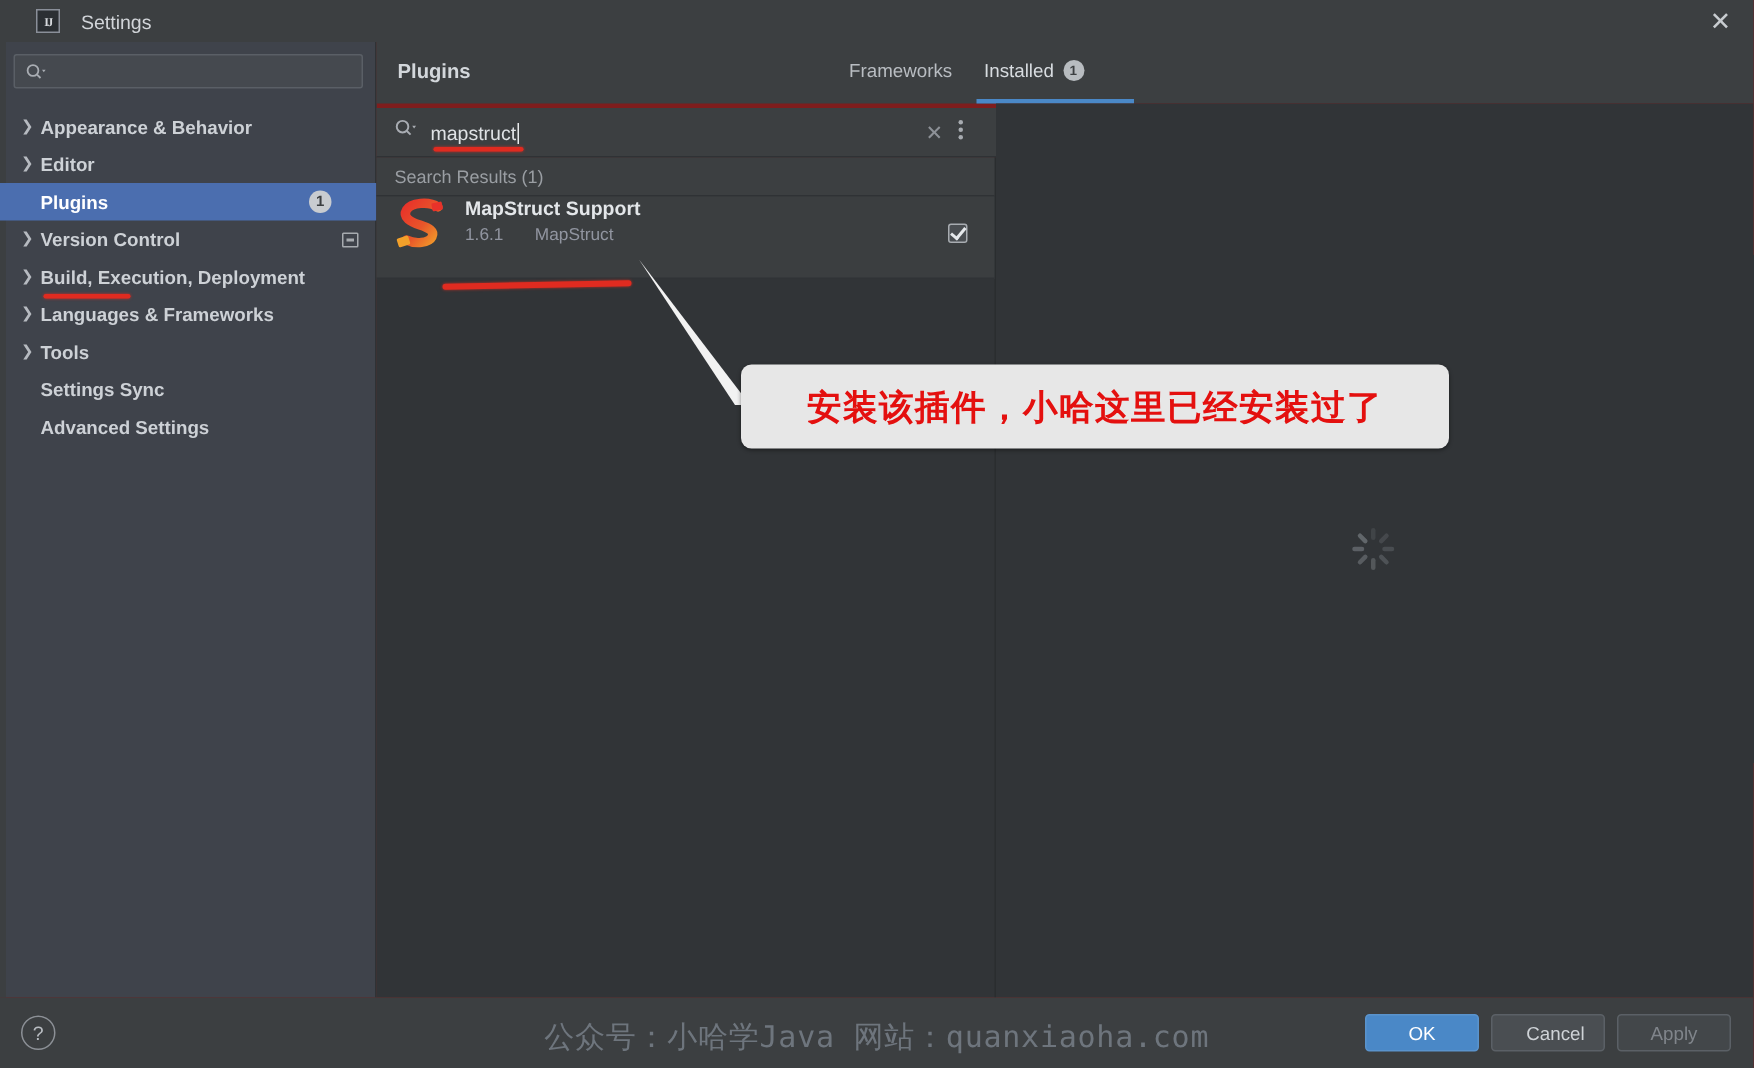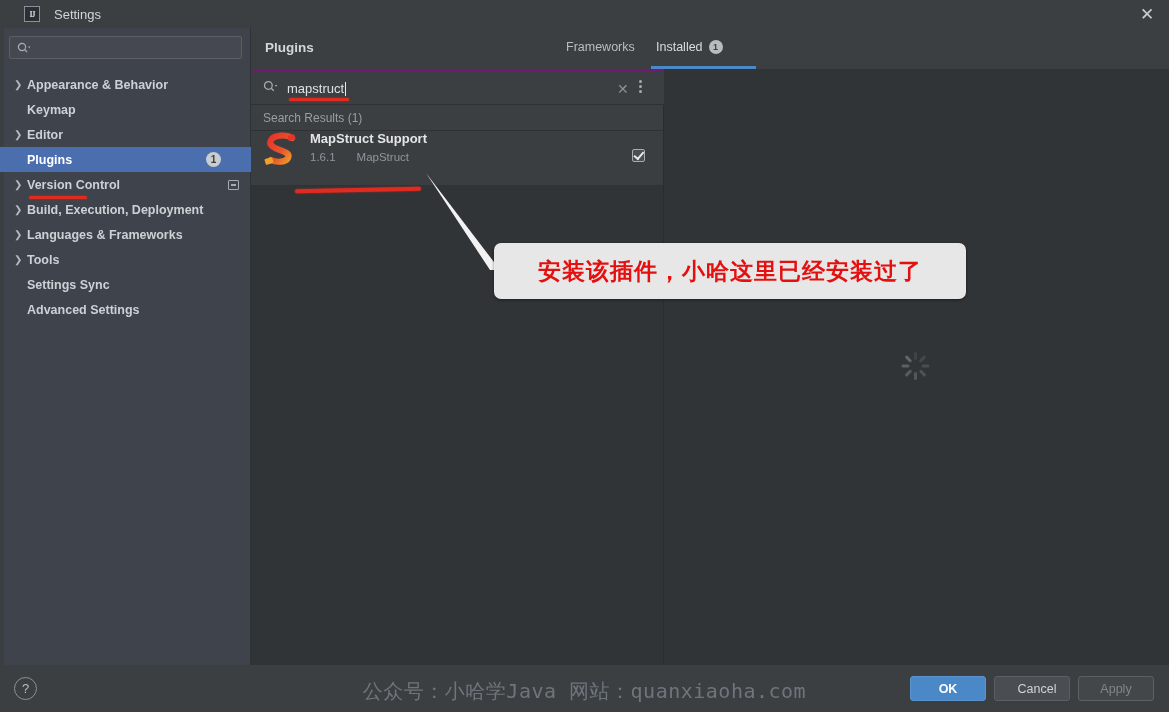--- a/index.html
+++ b/index.html
@@ -5,21 +5,21 @@
   * { box-sizing: border-box; margin: 0; padding: 0; }
   html, body {
     width: 1169px; height: 712px;
     background: #3c3f41;
     font-family: "Liberation Sans", sans-serif;
     overflow: hidden;
   }
   .app {
     position: relative;
     width: 1169px; height: 712px;
-    background: #701a75;
+    background: #7f1d1d;
   }
 
   
   .titlebar {
     position: absolute; left: 0; top: 0;
     width: 1169px; height: 28px;
     background: #3c3f41;
     display: flex; align-items: center;
   }
   .ij-logo {
@@ -319,21 +319,21 @@
     height: 25px;
     border-radius: 3px;
     font-size: 12.5px;
     display: flex; align-items: center; justify-content: center;
     cursor: pointer;
     border: 1px solid #5b6066;
   }
   .btn-ok {
     left: 910px; width: 76px;
     background: #4a88c7; border-color: #5a93cc; color: #ffffff;
-    font-weight: bold;
+    font-weight: normal;
   }
   .btn-cancel {
     left: 994px; width: 76px;
     background: #4a4e52; color: #cfd3d7; padding-left: 10px;
   }
   .btn-apply {
     left: 1078px; width: 76px;
     background: #43474a; color: #80858b;
   }
 </style>
@@ -361,24 +361,20 @@
           <path d="M11 4.5 L13.4 4.5 L12.2 6.2 Z" fill="#a9adb3"></path>
         </svg>
       </span>
       <input type="text" placeholder="" style="">
     </div>
 
     <div class="tree" id="tree">
         <div class="tree-item">
           <span class="arrow">❯</span>
           <span class="tree-label">Appearance &amp; Behavior</span>
-        </div>
-        <div class="tree-item">
-          <span class="arrow empty">❯</span>
-          <span class="tree-label">Keymap</span>
         </div>
         <div class="tree-item">
           <span class="arrow">❯</span>
           <span class="tree-label">Editor</span>
         </div>
         <div class="tree-item selected">
           <span class="arrow empty">❯</span>
           <span class="tree-label">Plugins</span>
           <span class="tree-badge">1</span>
         </div>

